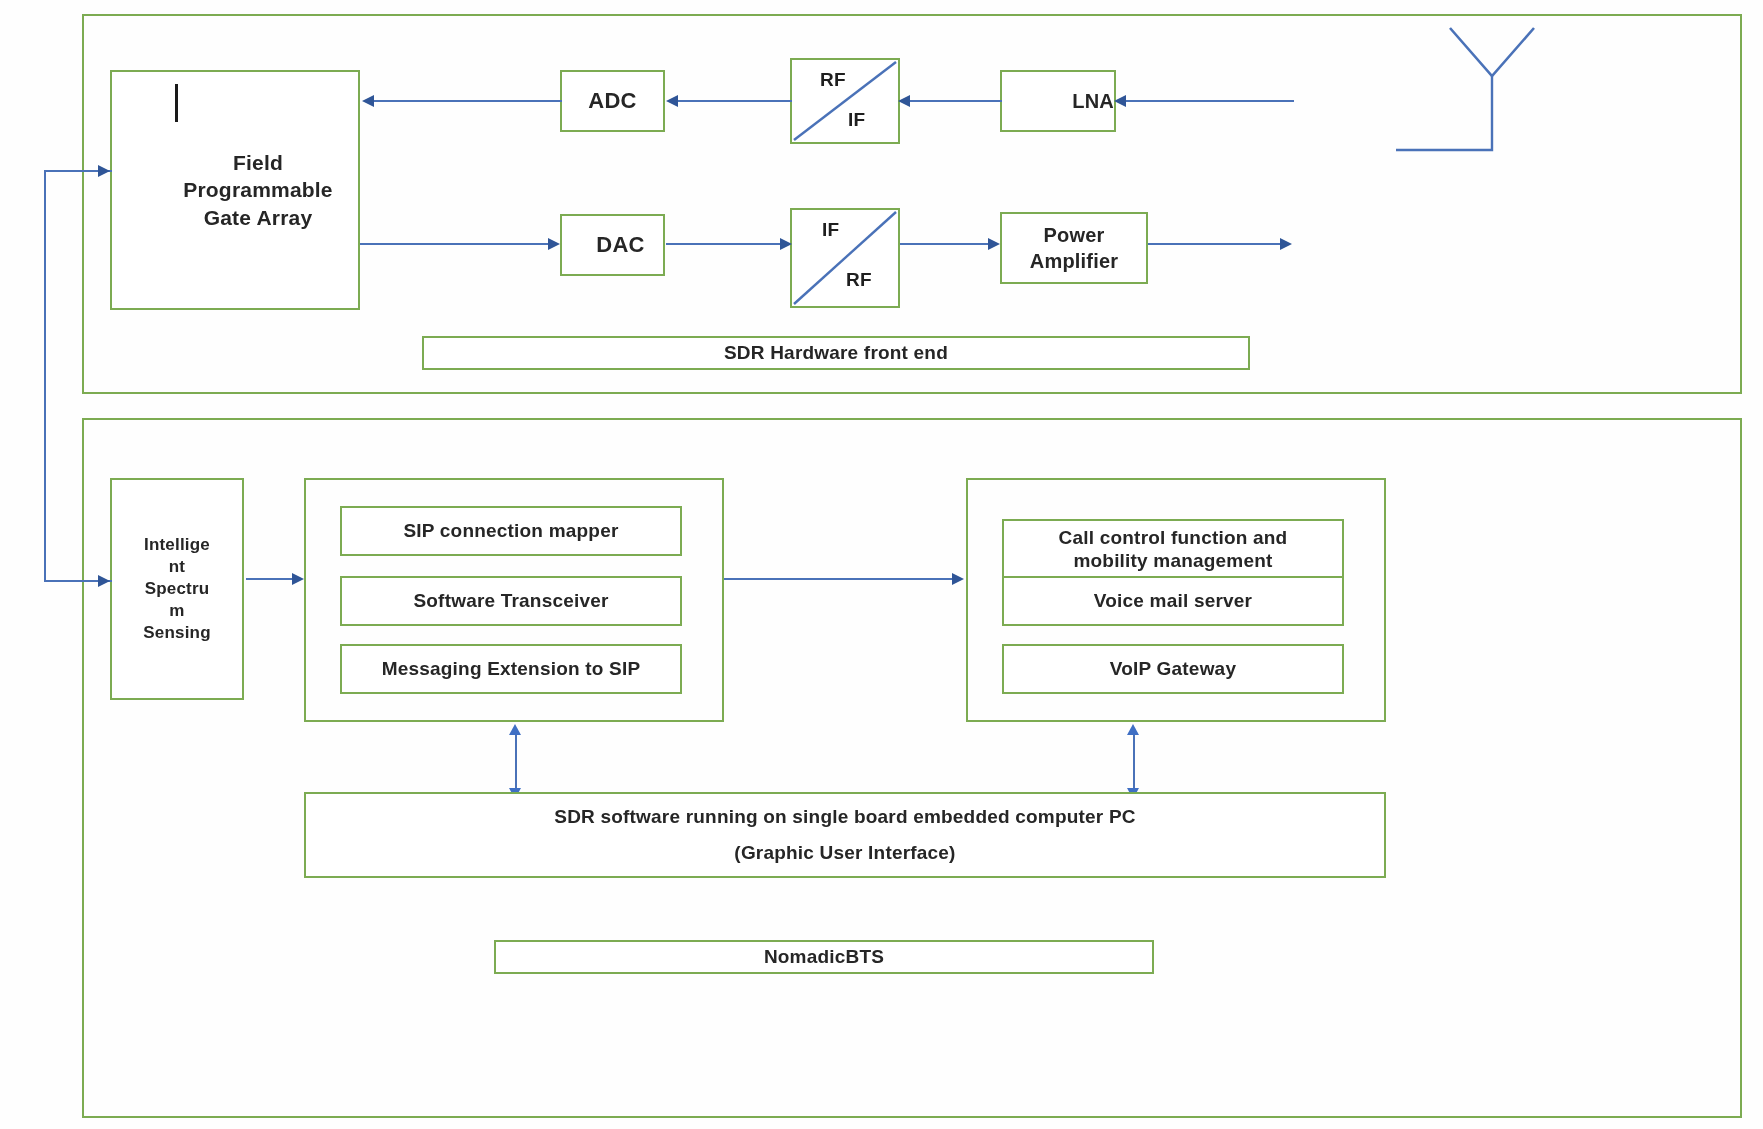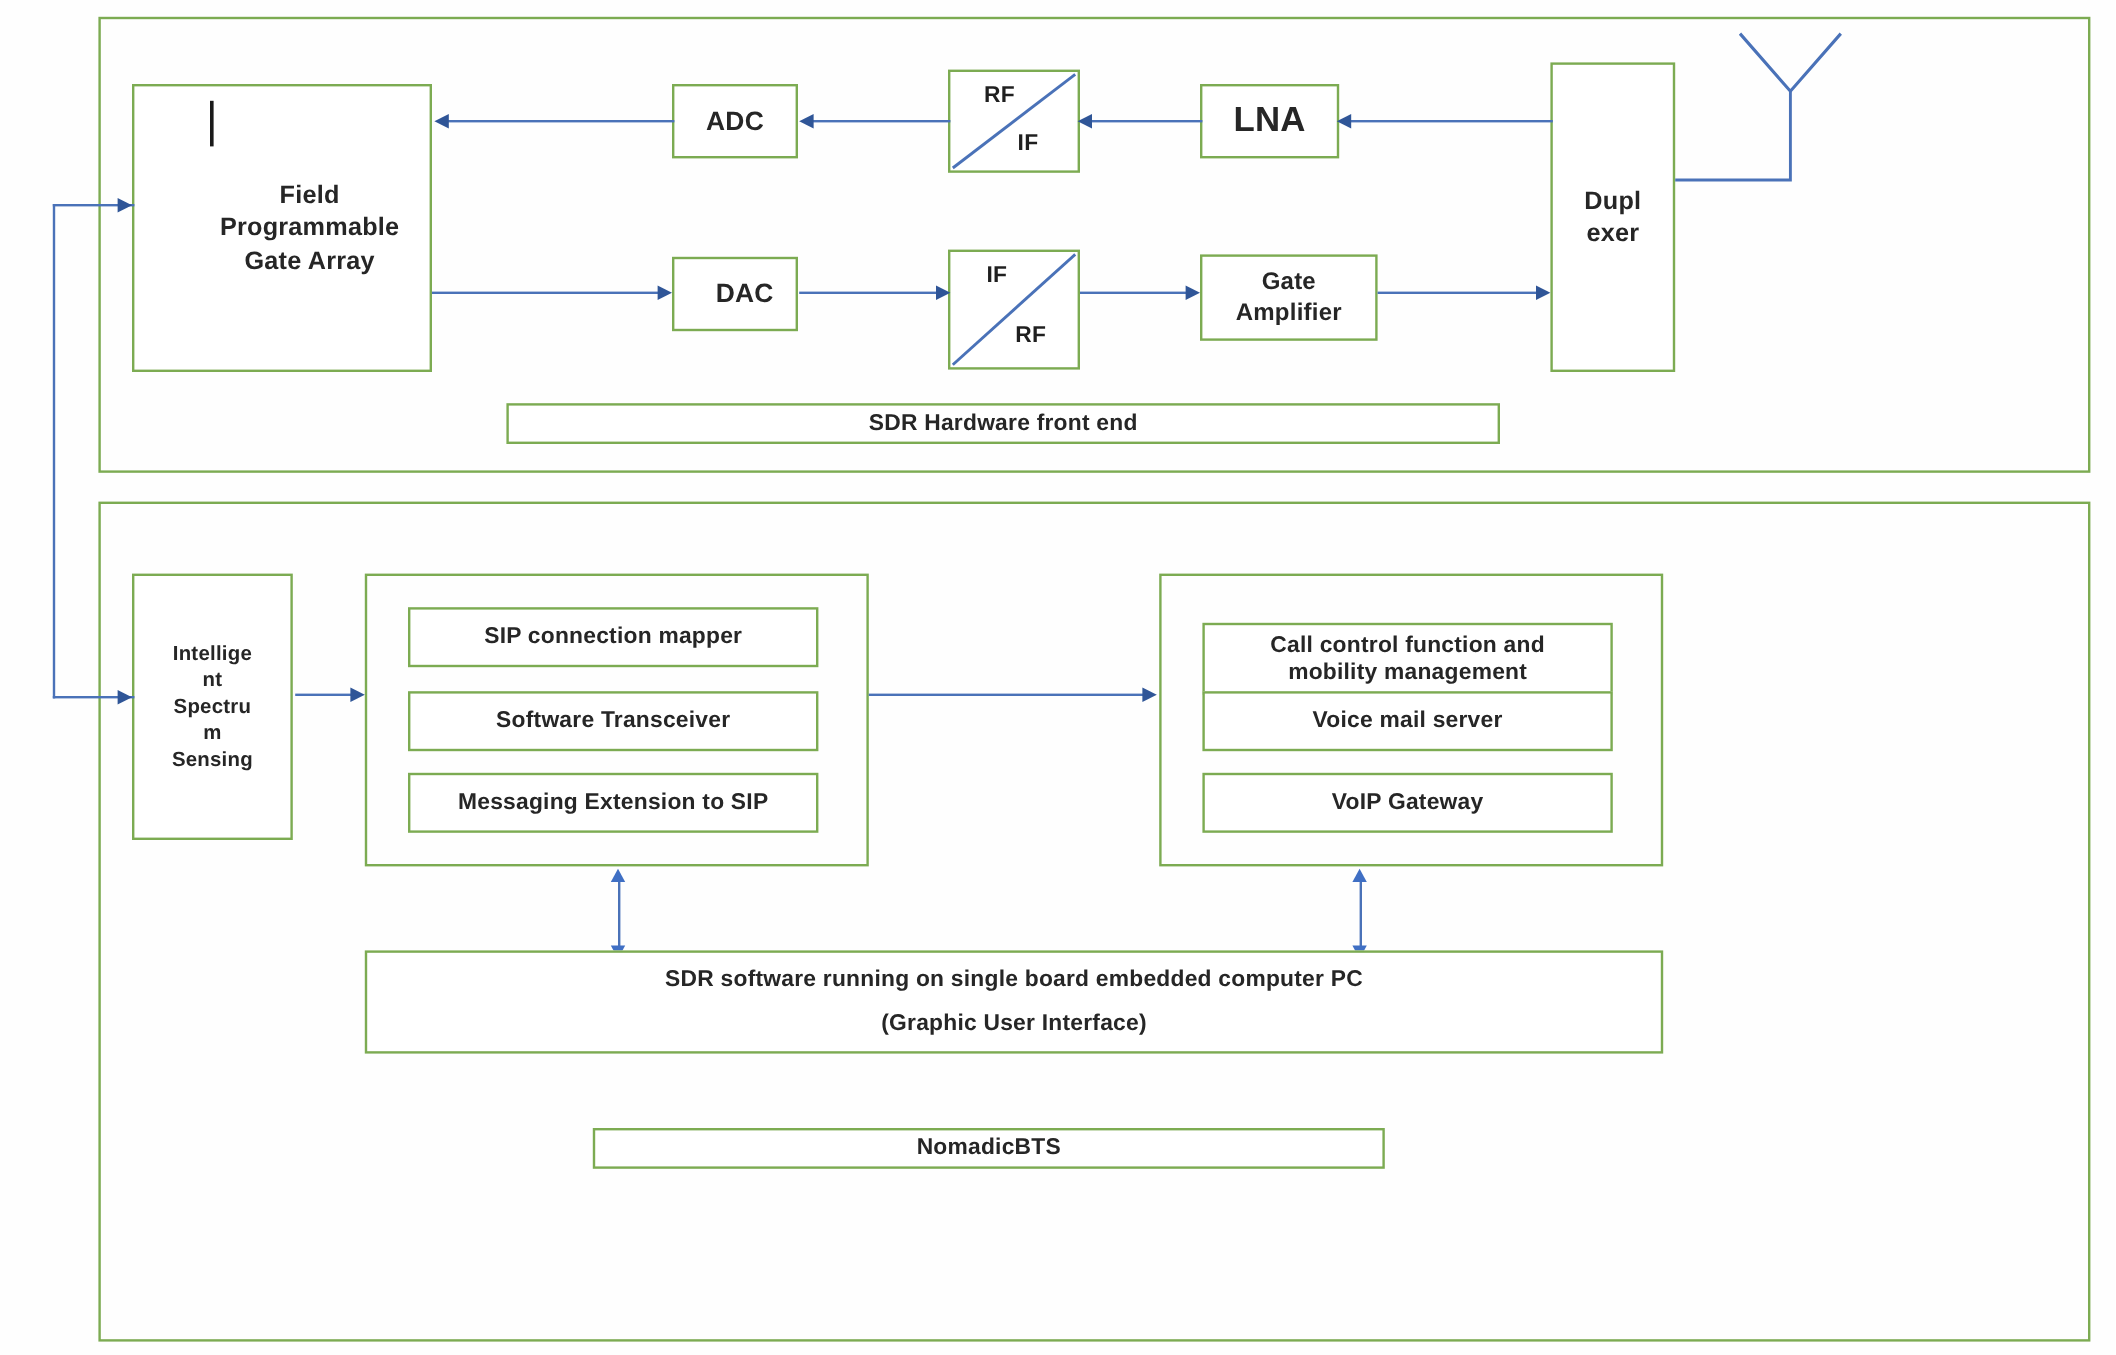--- a/index.html
+++ b/index.html
@@ -118,28 +118,24 @@
   </div>
 
   <div class="box" style="left:790px;top:58px;width:110px;height:86px;">
     <svg class="diag" width="106" height="82" viewBox="0 0 106 82" style="left:0;top:0;">
       <line x1="2" y1="80" x2="104" y2="2" stroke="#4a72b8" stroke-width="2.4"></line>
     </svg>
     <span class="mixer-lbl" style="left:28px;top:8px;font-size:19px;">RF</span>
     <span class="mixer-lbl" style="left:56px;top:48px;font-size:19px;">IF</span>
   </div>
 
-  <div class="box" style="left:1000px;top:70px;width:116px;height:62px;font-size:29px;">
+  <div class="box" style="left:1000px;top:70px;width:116px;height:62px;font-size:20px;justify-content:flex-end;">
     <span>LNA</span>
   </div>
 
-  <div class="box" style="left:1292px;top:52px;width:104px;height:258px;font-size:21px;flex-direction:column;">
-    <span>Dupl</span>
-    <span>exer</span>
-  </div>
 
   <svg class="antenna" style="left:1392px;top:14px;width:180px;height:150px;" viewBox="0 0 180 150">
     <polyline points="58,14 100,62 142,14" fill="none" stroke="#4a72b8" stroke-width="2.6"></polyline>
     <polyline points="100,62 100,136 4,136" fill="none" stroke="#4a72b8" stroke-width="2.4"></polyline>
   </svg>
 
   <div class="hline" style="left:1124px;top:100px;width:170px;"></div>
   <div class="arrow-l" style="left:1114px;top:95px;"></div>
 
   <div class="hline" style="left:908px;top:100px;width:94px;"></div>
@@ -157,21 +153,21 @@
 
   <div class="box" style="left:790px;top:208px;width:110px;height:100px;">
     <svg class="diag" width="106" height="96" viewBox="0 0 106 96" style="left:0;top:0;">
       <line x1="2" y1="94" x2="104" y2="2" stroke="#4a72b8" stroke-width="2.4"></line>
     </svg>
     <span class="mixer-lbl" style="left:30px;top:8px;font-size:19px;">IF</span>
     <span class="mixer-lbl" style="left:54px;top:58px;font-size:19px;">RF</span>
   </div>
 
   <div class="box" style="left:1000px;top:212px;width:148px;height:72px;font-size:20px;flex-direction:column;">
-    <span>Gate</span>
+    <span>Power</span>
     <span>Amplifier</span>
   </div>
 
   <div class="hline" style="left:360px;top:243px;width:190px;"></div>
   <div class="arrow-r" style="left:548px;top:238px;"></div>
 
   <div class="hline" style="left:666px;top:243px;width:116px;"></div>
   <div class="arrow-r" style="left:780px;top:238px;"></div>
 
   <div class="hline" style="left:900px;top:243px;width:90px;"></div>

